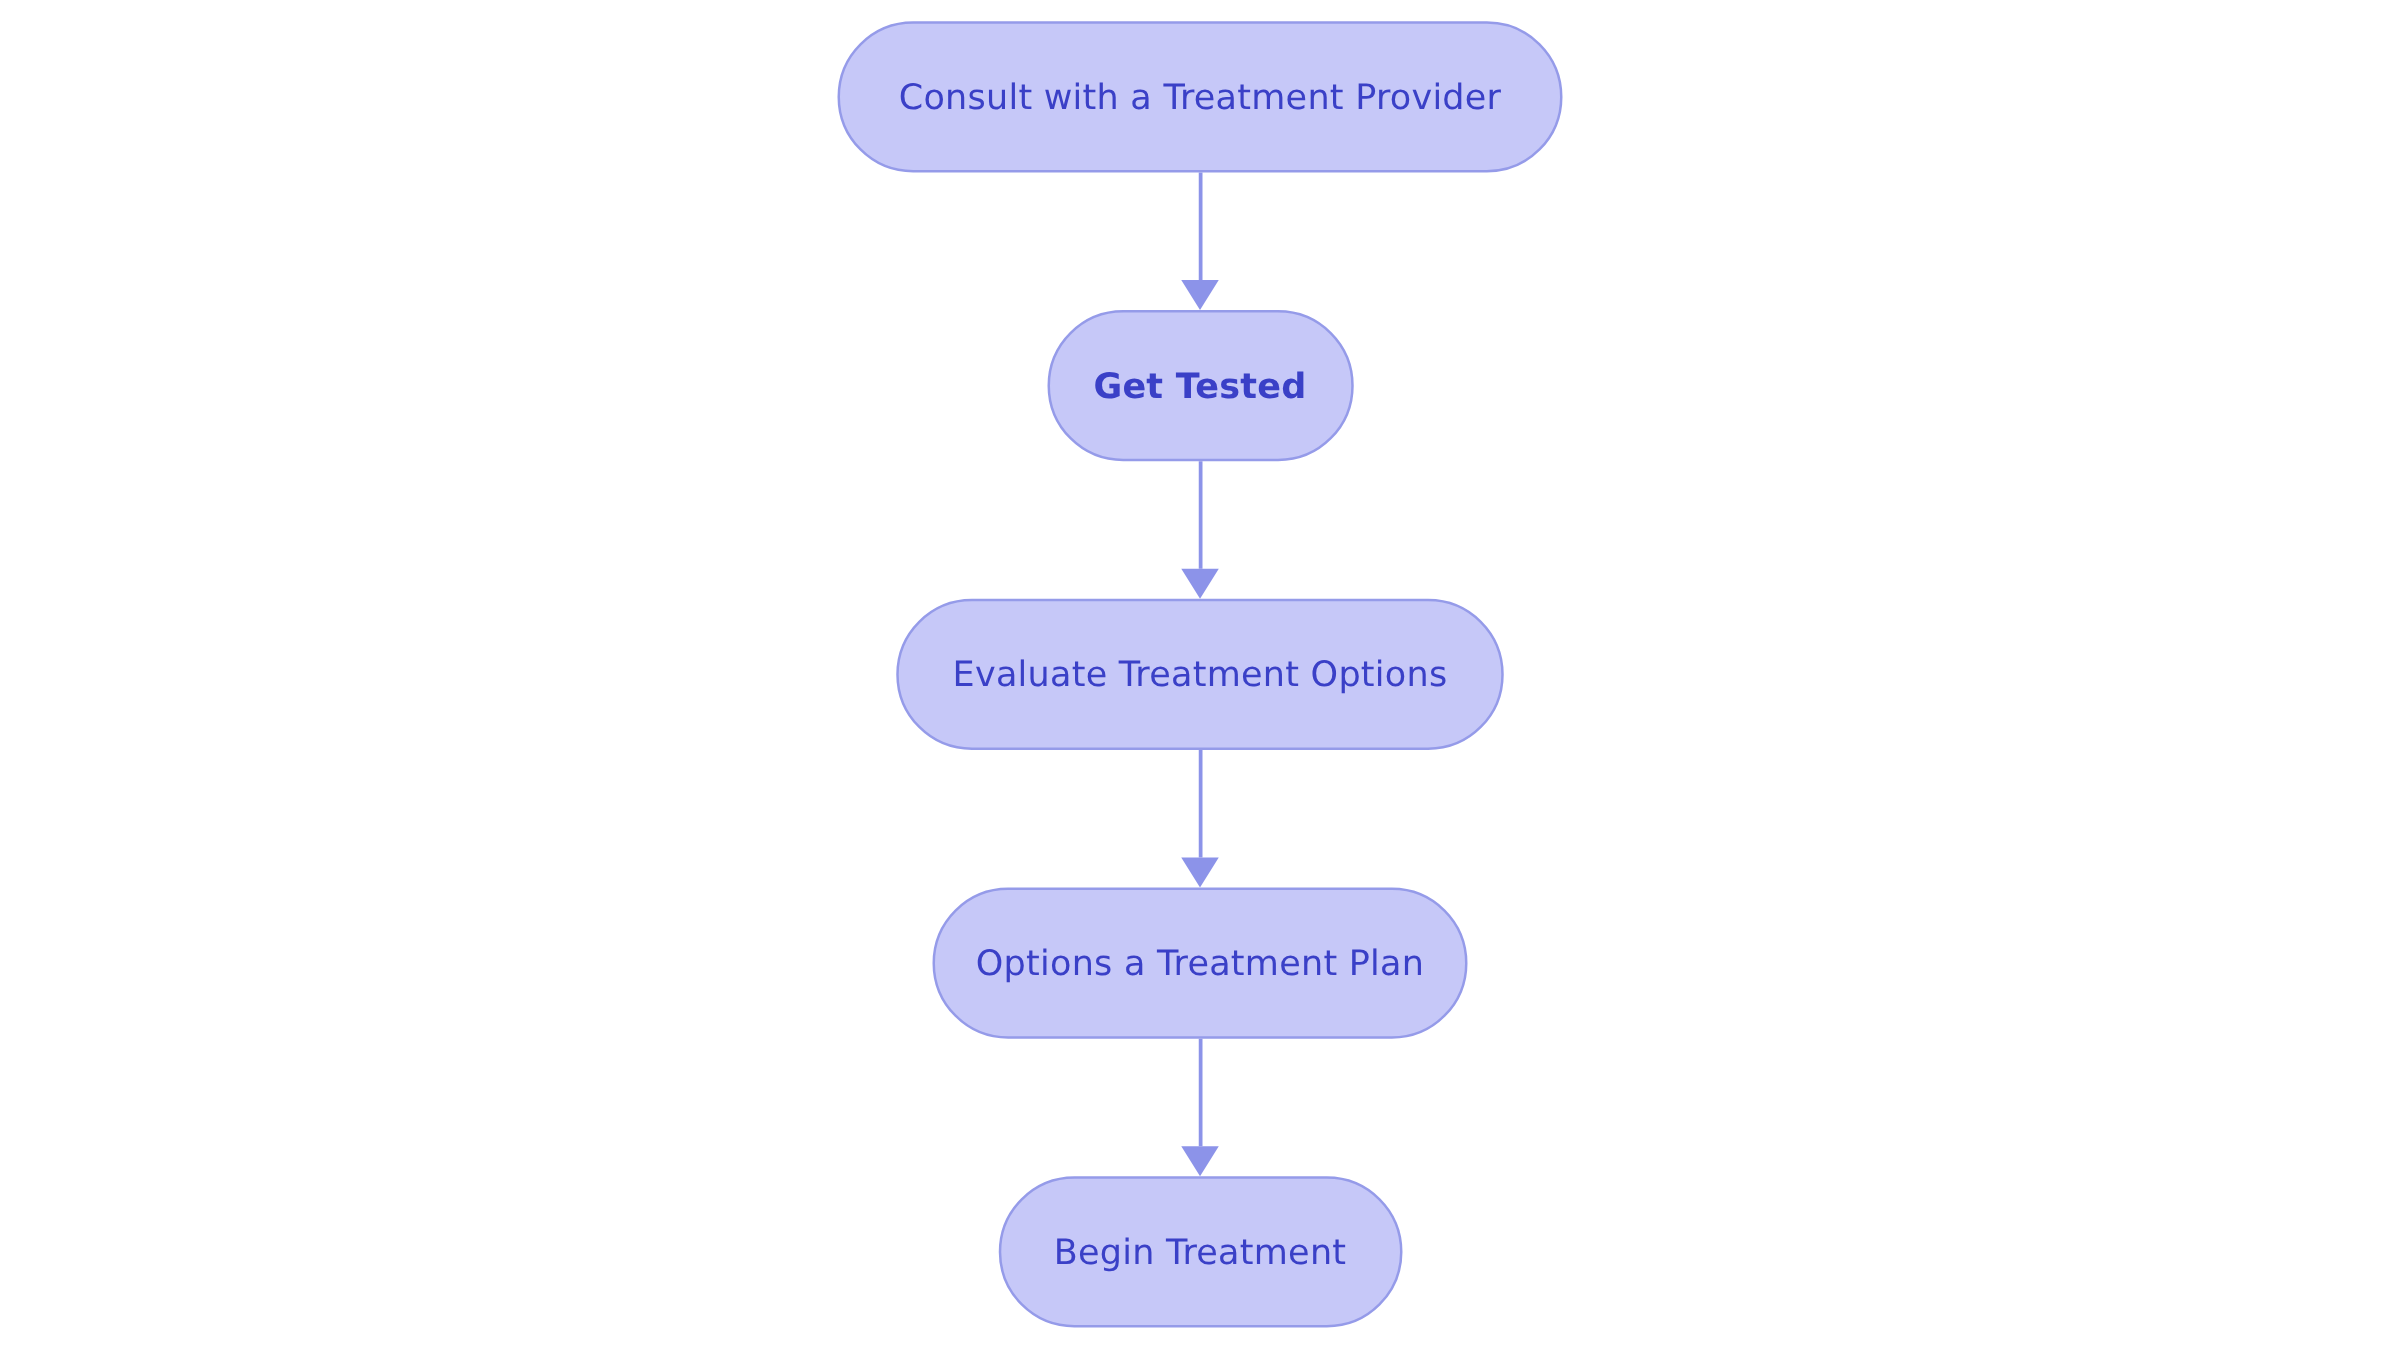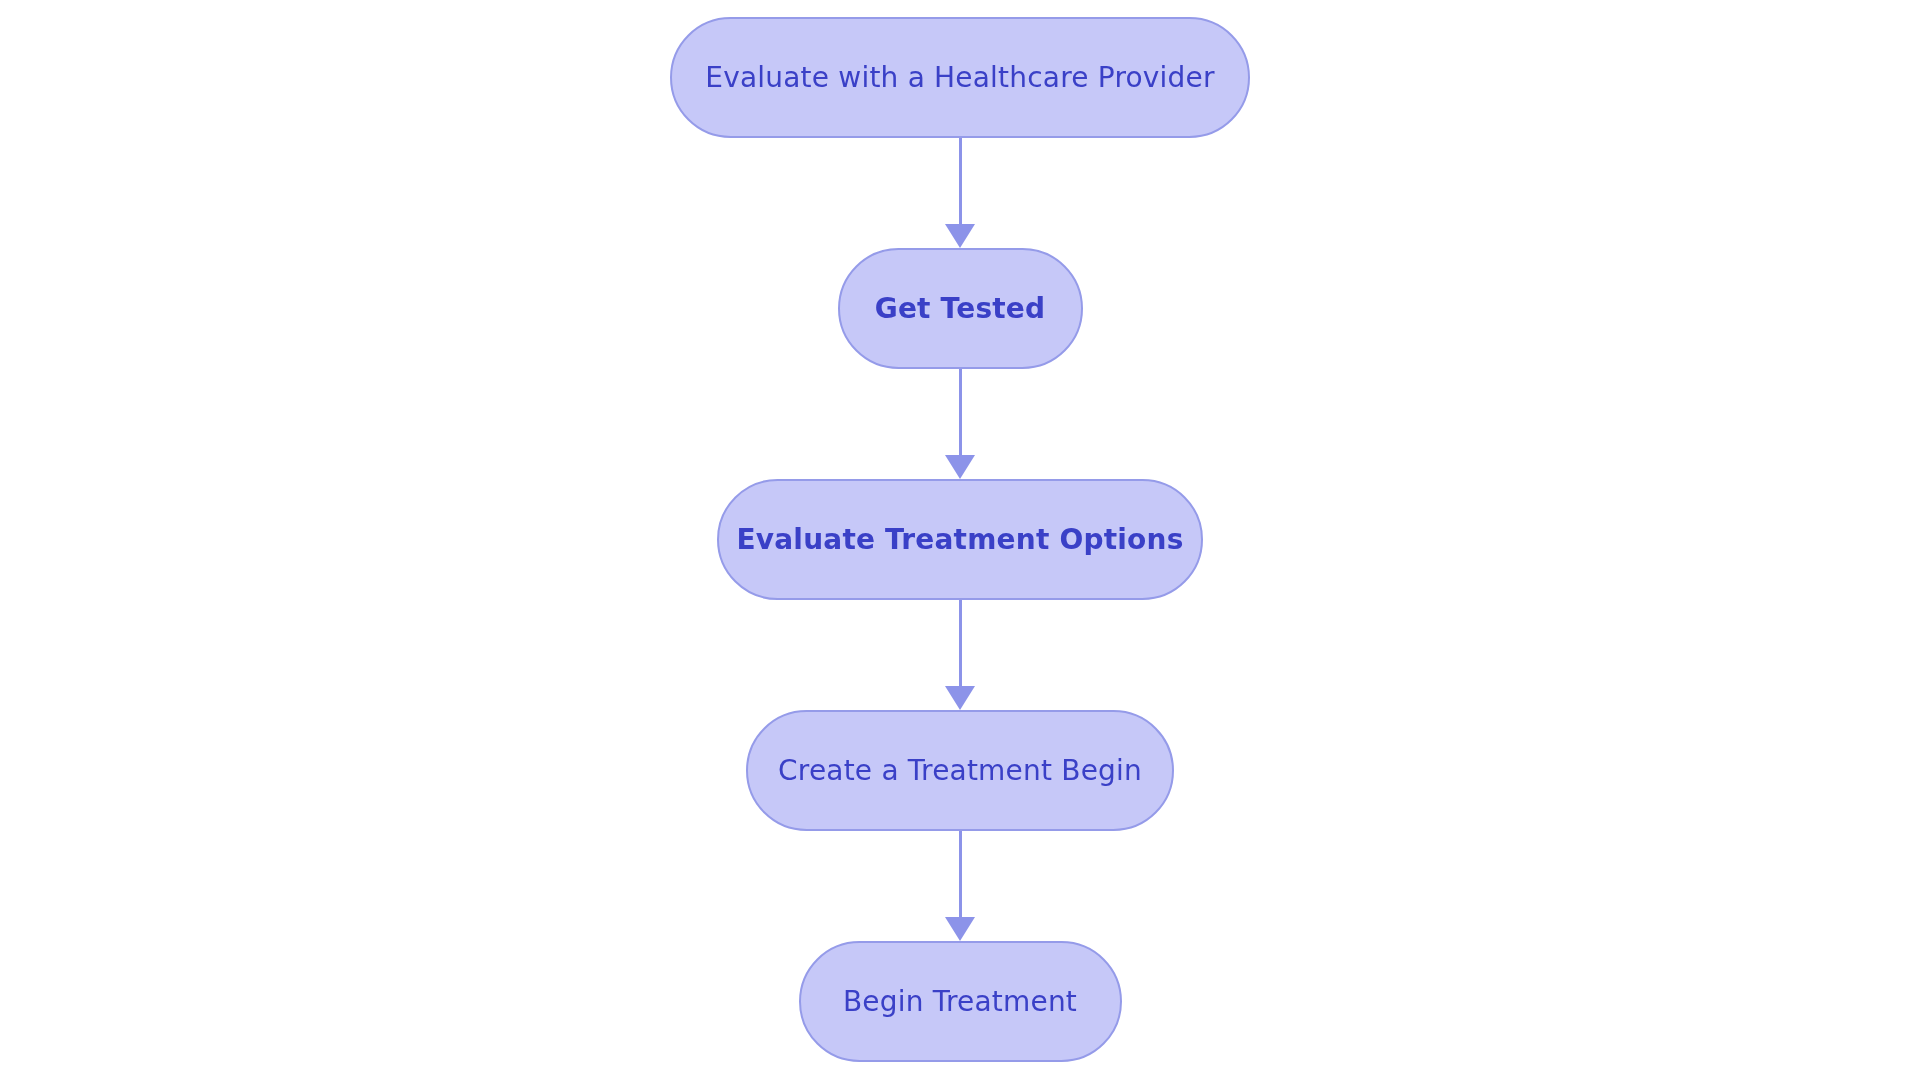--- a/index.html
+++ b/index.html
@@ -32,21 +32,21 @@
     font-size: 28px;
     letter-spacing: 0.2px;
     display: flex;
     align-items: center;
     justify-content: center;
     text-align: center;
     white-space: nowrap;
   }
   .n0 { width: 580px; }
   .n1 { width: 245px; font-weight: bold; }
-  .n2 { width: 486px; font-weight: bold; }
+  .n2 { width: 486px; }
   .n3 { width: 428px; }
   .n4 { width: 323px; }
   .arrow {
     height: 110px;
     display: flex;
     flex-direction: column;
     align-items: center;
   }
   .arrow .shaft {
     width: 3px;
@@ -60,21 +60,21 @@
     border-right: 15px solid transparent;
     border-top: 24px solid #8c93e9;
   }
 </style>
 </head>
 <body>
 
 <div class="flow">
 
   <div class="node n0">
-    <span>Evaluate with a Healthcare Provider</span>
+    <span>Consult with a Treatment Provider</span>
   </div>
 
   <div class="arrow">
     <div class="shaft"></div>
     <div class="head"></div>
   </div>
 
   <div class="node n1">
     <span>Get Tested</span>
   </div>
@@ -87,21 +87,21 @@
   <div class="node n2">
     <span>Evaluate Treatment Options</span>
   </div>
 
   <div class="arrow">
     <div class="shaft"></div>
     <div class="head"></div>
   </div>
 
   <div class="node n3">
-    <span>Create a Treatment Begin</span>
+    <span>Options a Treatment Plan</span>
   </div>
 
   <div class="arrow">
     <div class="shaft"></div>
     <div class="head"></div>
   </div>
 
   <div class="node n4">
     <span>Begin Treatment</span>
   </div>

